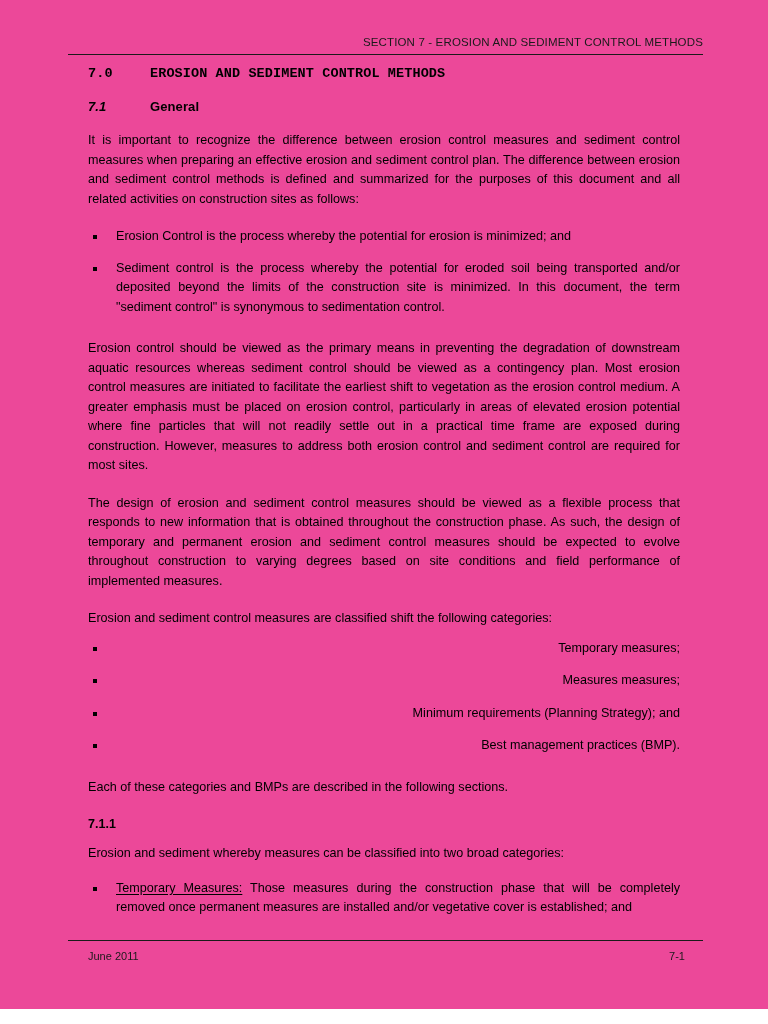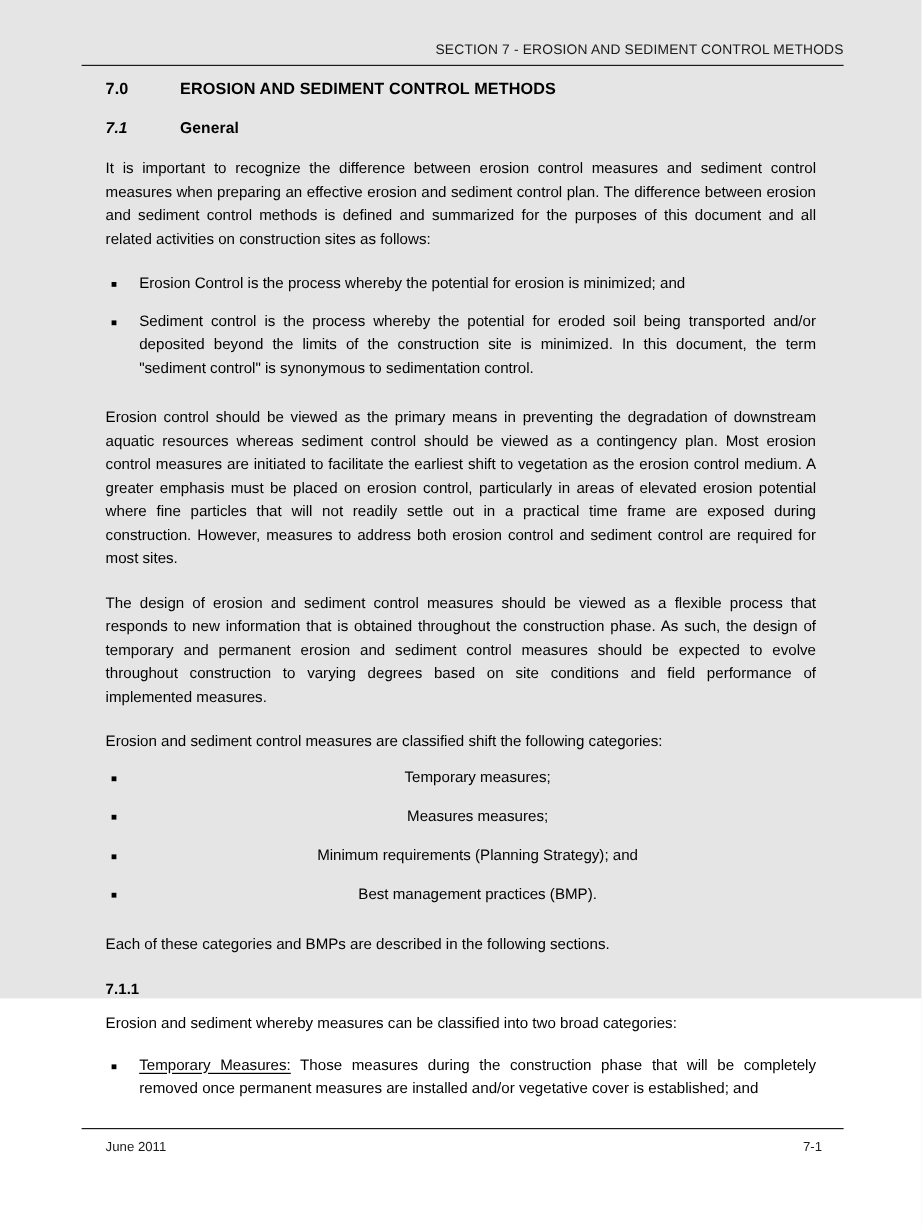--- a/index.html
+++ b/index.html
@@ -10,23 +10,23 @@
   body {
     width: 768px;
     height: 1024px;
     font-family: "Liberation Sans", sans-serif;
     color: #000000;
     -webkit-font-smoothing: antialiased;
   }
   .page {
     position: relative;
     width: 768px;
-    height: 832px;
+    height: 1009px;
     box-sizing: border-box;
-    background: #e5e5e5;
+    background: #ec4899;
   }
 
   
   .header {
     position: absolute;
     left: 68px;
     top: 36px;
     width: 635px;
   }
   .header-text {
@@ -53,20 +53,21 @@
   
   .h1, .h2, .h3 {
     display: flex;
     font-weight: bold;
     color: #000;
   }
   .h1 {
     font-size: 13.5px;
     margin-bottom: 18px;
     letter-spacing: 0.1px;
+    font-family: Liberation Mono, monospace;
   }
   .h1 .num { width: 62px; flex: 0 0 62px; }
   .h2 {
     font-size: 13px;
     margin-bottom: 17px;
     letter-spacing: 0.1px;
   }
   .h2 .num { width: 62px; flex: 0 0 62px; font-style: italic; }
   .h3 {
     font-size: 12.5px;
@@ -107,21 +108,21 @@
   ul.bullets li:last-child { margin-bottom: 0; }
   ul.bullets li .sq {
     position: absolute;
     left: 5px;
     top: 8px;
     width: 4px;
     height: 4px;
     background: #000;
   }
   ul.bullets.short li {
-    text-align: center;
+    text-align: right;
     margin-bottom: 13px;
   }
   ul.bullets li u {
     text-decoration: underline;
     text-underline-offset: 1.5px;
   }
 
   .gap-sm { height: 5px; }
   .gap-md { height: 9px; }
 

